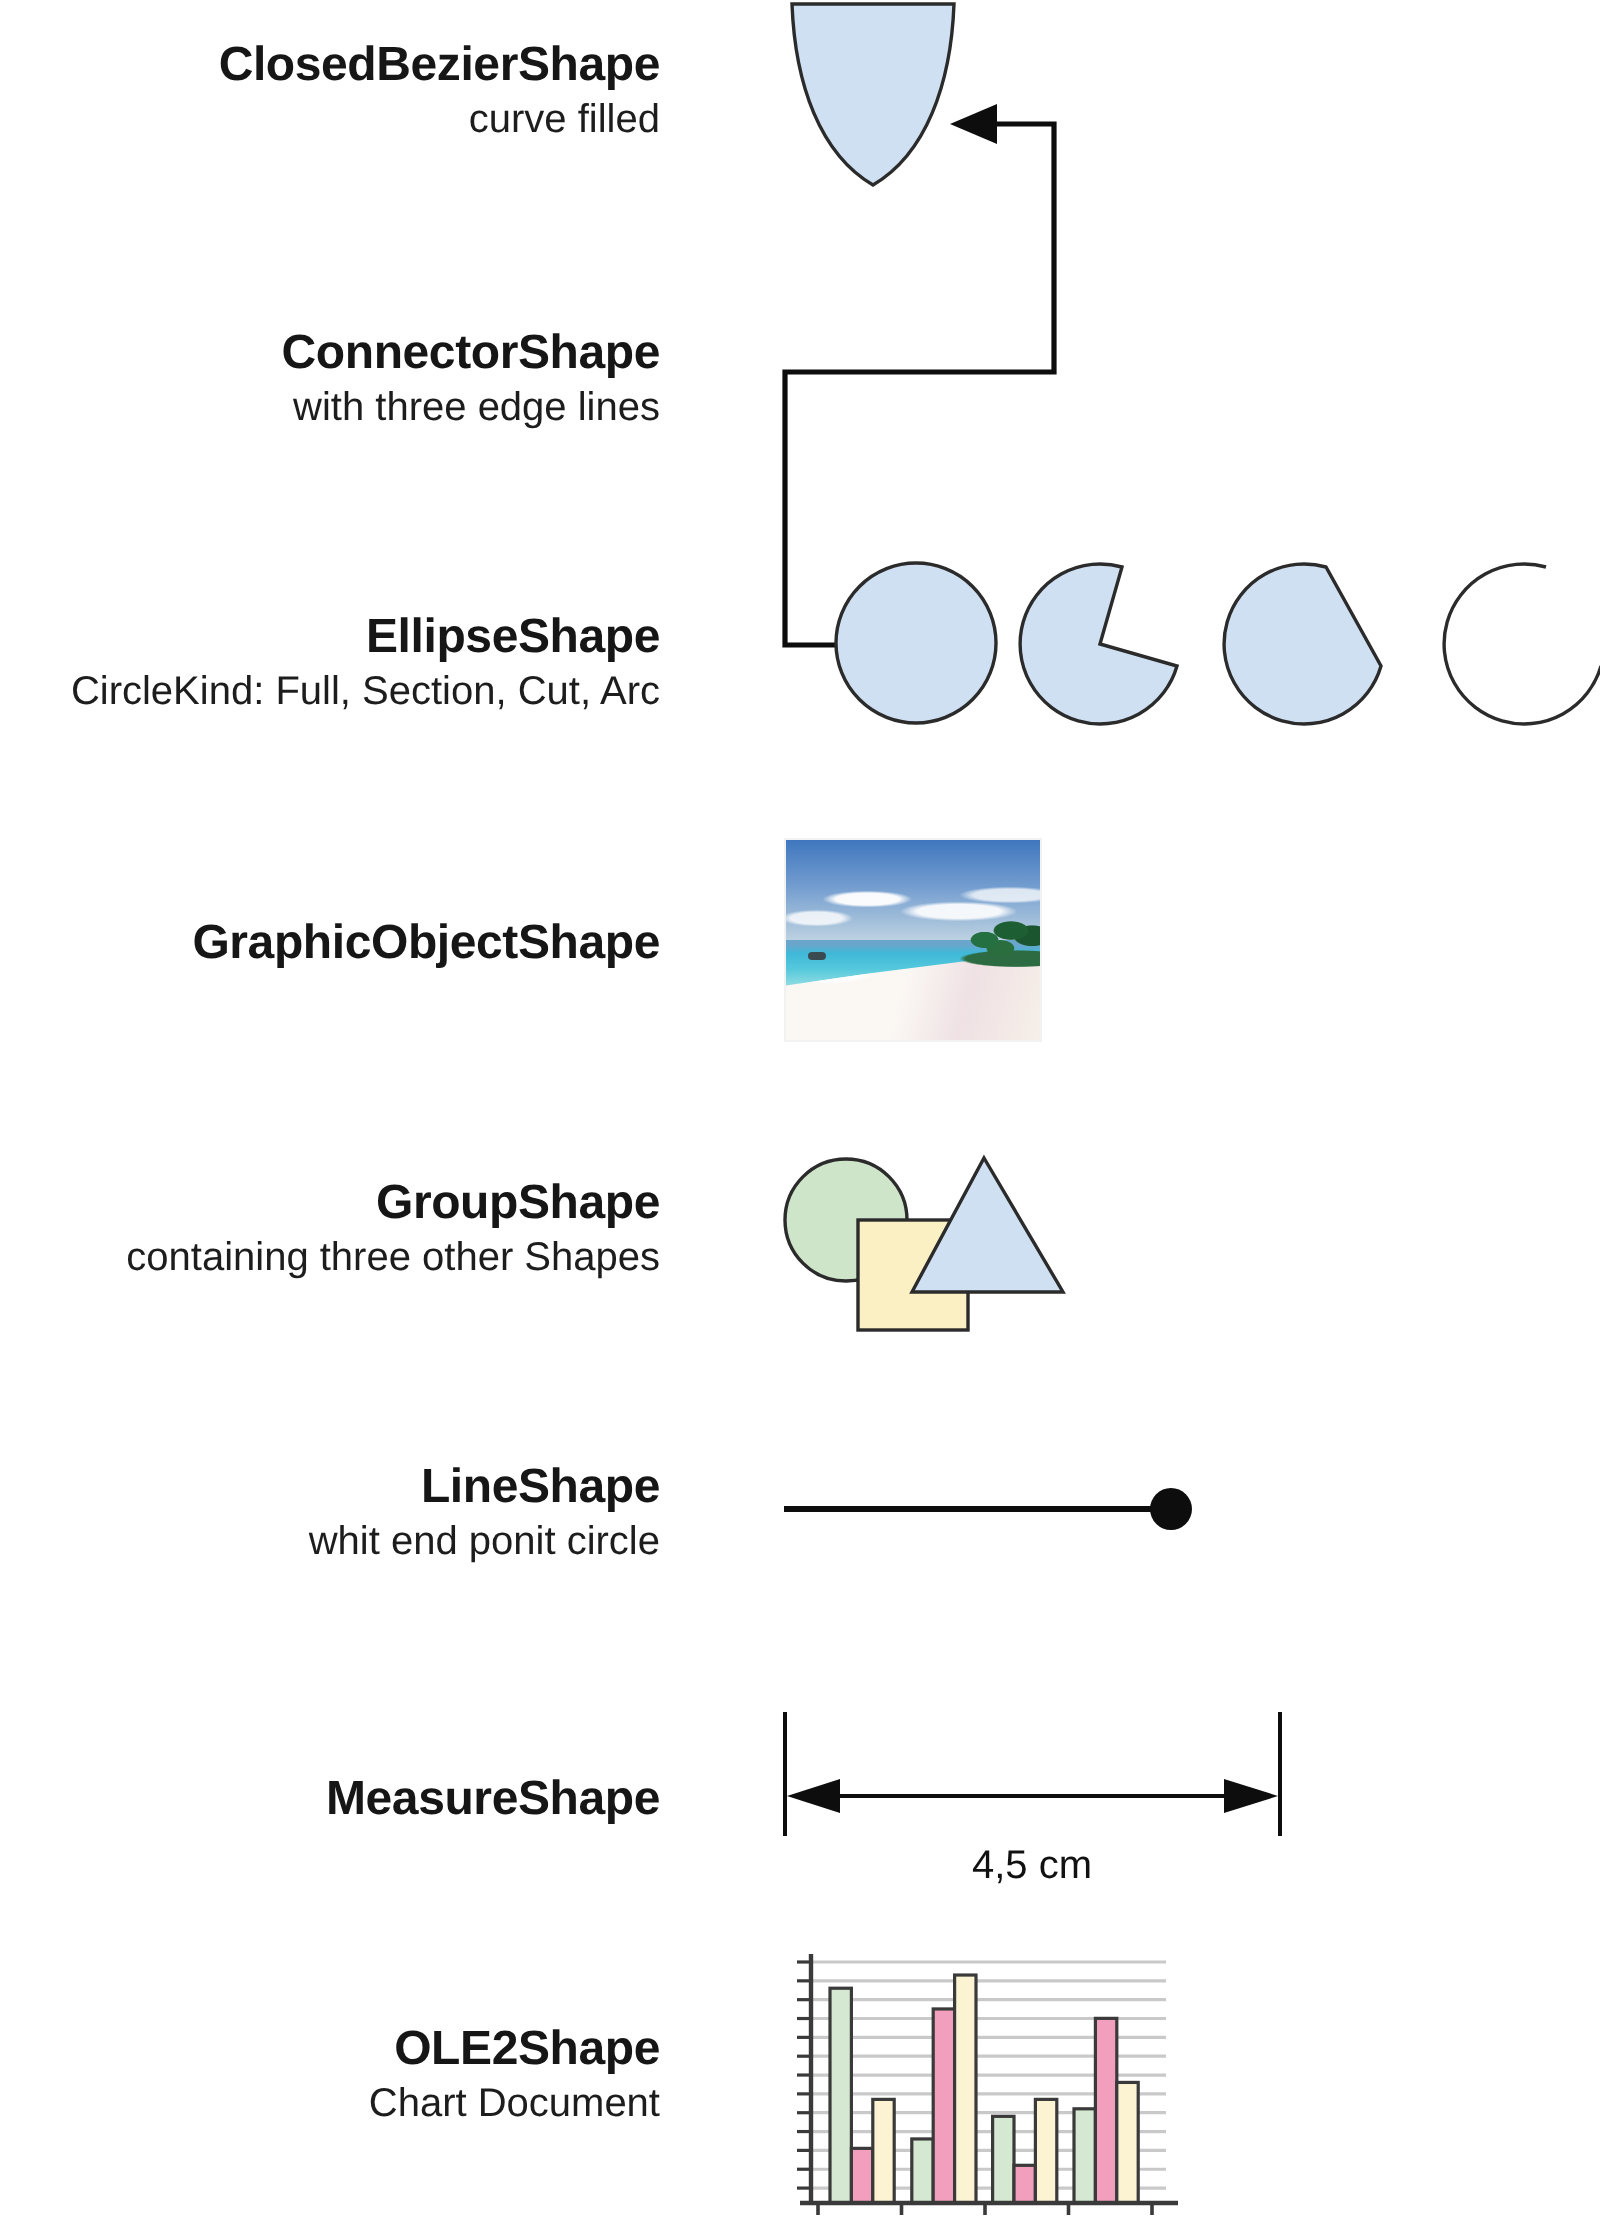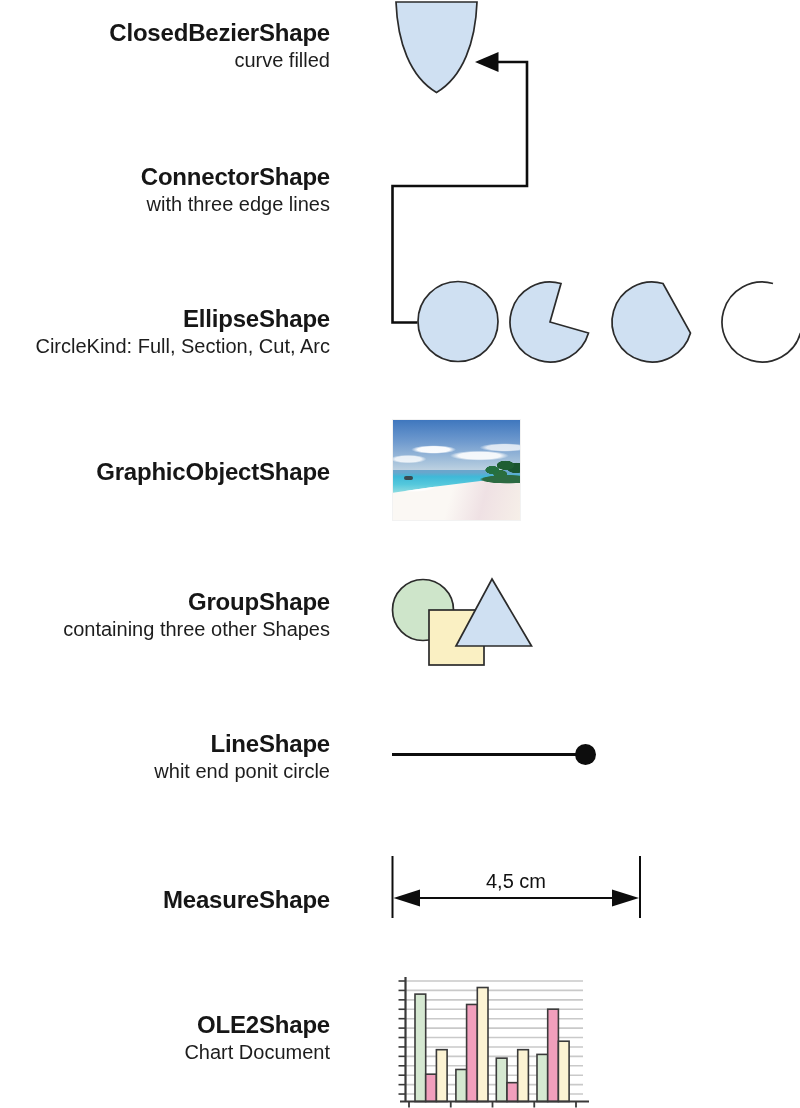--- a/index.html
+++ b/index.html
@@ -42,21 +42,21 @@
   .arc-open    { fill: none; stroke: var(--shape-stroke, #2b2b2b); stroke-width: 1.7; }
   .conn-line   { fill: none; stroke: #0d0d0d; stroke-width: 2.6; }
   .black-fill  { fill: #0d0d0d; stroke: none; }
   .plain-line  { stroke: #0d0d0d; stroke-width: 3; }
   .measure-line{ stroke: #0d0d0d; stroke-width: 2; }
 
   
   .measure-label {
     position: absolute;
     left: 454px;
-    top: 868px;
+    top: 920px;
     width: 124px;
     text-align: center;
     font-size: 20px;
     line-height: 26px;
     color: #111;
   }
 
   
   .beach {
     position: absolute;

